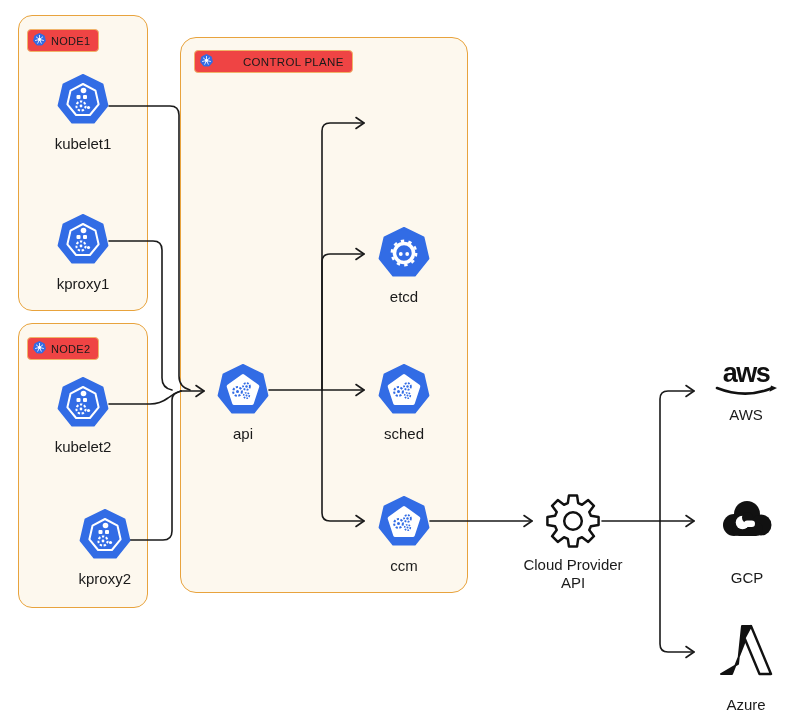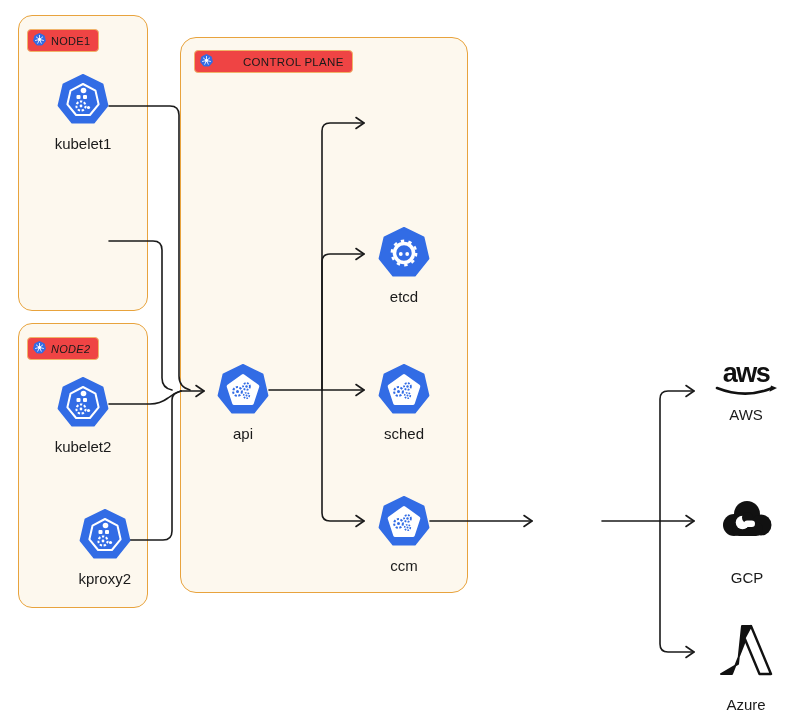--- a/index.html
+++ b/index.html
@@ -68,21 +68,21 @@
       <line x1="7" y1="7" x2="11.3" y2="8"></line>
             <line x1="7" y1="7" x2="8.9" y2="11"></line>
       <line x1="7" y1="7" x2="5.1" y2="11"></line>
             <line x1="7" y1="7" x2="2.7" y2="8"></line>
       <line x1="7" y1="7" x2="3.6" y2="4.3"></line>
     </g>
     <circle cx="7" cy="7" r="1.6" fill="#fff"></circle>
   </svg></span>
     <span>NODE1</span>
   </div>
-  <div class="pill" style="left:27px;top:337px;font-style:italic;">
+  <div class="pill" style="left:27px;top:337px;">
     <span><svg viewBox="0 0 14 14" width="13" height="13">
     <polygon points="7,0.5 12.1,3 13.4,8.5 9.9,12.9 4.1,12.9 0.6,8.5 1.9,3" fill="#326CE5" stroke="#326CE5" stroke-width="1" stroke-linejoin="round"></polygon>
     <g stroke="#fff" stroke-width="0.9" stroke-linecap="round">
       <line x1="7" y1="7" x2="7" y2="2.6"></line>
             <line x1="7" y1="7" x2="10.4" y2="4.3"></line>
       <line x1="7" y1="7" x2="11.3" y2="8"></line>
             <line x1="7" y1="7" x2="8.9" y2="11"></line>
       <line x1="7" y1="7" x2="5.1" y2="11"></line>
             <line x1="7" y1="7" x2="2.7" y2="8"></line>
       <line x1="7" y1="7" x2="3.6" y2="4.3"></line>
@@ -114,20 +114,33 @@
     <polygon points="26,10 38.5,16.7 41.6,30.3 32.9,41 19.1,41 10.4,30.3 13.5,16.7" fill="none" stroke="#fff" stroke-width="2" stroke-linejoin="round"></polygon>
     <circle cx="26.5" cy="16.5" r="2.8" fill="#fff"></circle>
     <rect x="19.5" y="21" width="4" height="4" rx="1" fill="#fff"></rect>
     <rect x="26" y="21" width="4" height="4" rx="1" fill="#fff"></rect>
     <circle cx="24" cy="32" r="4.6" fill="none" stroke="#fff" stroke-width="2" stroke-dasharray="2.4 1.6"></circle>
     <circle cx="24" cy="32" r="1.4" fill="#fff"></circle>
     <circle cx="31.5" cy="33.5" r="1.6" fill="#fff"></circle>
   </svg></span>
     <span class="lbl">kubelet1</span>
   </div>
+  <div class="node" style="left:35px;top:214px;">
+    <span><svg viewBox="0 0 52 52" width="52" height="52">
+    <polygon points="26,1 45.5,10.4 50.4,31.6 36.8,48.5 15.2,48.5 1.6,31.6 6.5,10.4" fill="#326CE5" stroke="#326CE5" stroke-width="2" stroke-linejoin="round"></polygon>
+    <polygon points="26,10 38.5,16.7 41.6,30.3 32.9,41 19.1,41 10.4,30.3 13.5,16.7" fill="none" stroke="#fff" stroke-width="2" stroke-linejoin="round"></polygon>
+    <circle cx="26.5" cy="16.5" r="2.8" fill="#fff"></circle>
+    <rect x="19.5" y="21" width="4" height="4" rx="1" fill="#fff"></rect>
+    <rect x="26" y="21" width="4" height="4" rx="1" fill="#fff"></rect>
+    <circle cx="24" cy="32" r="4.6" fill="none" stroke="#fff" stroke-width="2" stroke-dasharray="2.4 1.6"></circle>
+    <circle cx="24" cy="32" r="1.4" fill="#fff"></circle>
+    <circle cx="31.5" cy="33.5" r="1.6" fill="#fff"></circle>
+  </svg></span>
+    <span class="lbl">kproxy1</span>
+  </div>
   <div class="node" style="left:35px;top:377px;">
     <span><svg viewBox="0 0 52 52" width="52" height="52">
     <polygon points="26,1 45.5,10.4 50.4,31.6 36.8,48.5 15.2,48.5 1.6,31.6 6.5,10.4" fill="#326CE5" stroke="#326CE5" stroke-width="2" stroke-linejoin="round"></polygon>
     <polygon points="26,10 38.5,16.7 41.6,30.3 32.9,41 19.1,41 10.4,30.3 13.5,16.7" fill="none" stroke="#fff" stroke-width="2" stroke-linejoin="round"></polygon>
     <circle cx="26.5" cy="16.5" r="2.8" fill="#fff"></circle>
     <rect x="19.5" y="21" width="4" height="4" rx="1" fill="#fff"></rect>
     <rect x="26" y="21" width="4" height="4" rx="1" fill="#fff"></rect>
     <circle cx="24" cy="32" r="4.6" fill="none" stroke="#fff" stroke-width="2" stroke-dasharray="2.4 1.6"></circle>
     <circle cx="24" cy="32" r="1.4" fill="#fff"></circle>
     <circle cx="31.5" cy="33.5" r="1.6" fill="#fff"></circle>
@@ -191,20 +204,36 @@
     <circle cx="20.5" cy="27.5" r="4.4" fill="none" stroke="#326CE5" stroke-width="2" stroke-dasharray="2.2 1.5"></circle>
     <circle cx="20.5" cy="27.5" r="1.5" fill="#326CE5"></circle>
     <circle cx="29.5" cy="22.5" r="3.4" fill="none" stroke="#326CE5" stroke-width="1.8" stroke-dasharray="1.9 1.3"></circle>
     <circle cx="29.5" cy="22.5" r="1.2" fill="#326CE5"></circle>
     <circle cx="29.5" cy="31.5" r="2.8" fill="none" stroke="#326CE5" stroke-width="1.6" stroke-dasharray="1.6 1.2"></circle>
     <circle cx="29.5" cy="31.5" r="1" fill="#326CE5"></circle>
   </svg></span>
     <span class="lbl">ccm</span>
   </div>
 
+  <div class="node cloudapi" style="left:517px;top:492px;">
+    <span><svg viewBox="0 0 56 56" width="58" height="58">
+    <polygon fill="#fff" stroke="#111111" stroke-width="2.4" stroke-linejoin="round" points="
+      45.3,23.0 52.7,24.1 52.7,31.9 45.3,33.0
+      43.7,36.7 48.2,42.7 42.7,48.2 36.7,43.7
+      33.0,45.3 31.9,52.7 24.1,52.7 23.0,45.3
+      19.3,43.7 13.3,48.2 7.8,42.7 12.3,36.7
+      10.7,33.0 3.3,31.9 3.3,24.1 10.7,23.0
+      12.3,19.3 7.8,13.3 13.3,7.8 19.3,12.3
+      23.0,10.7 24.1,3.3 31.9,3.3 33.0,10.7
+      36.7,12.3 42.7,7.8 48.2,13.3 43.7,19.3"></polygon>
+    <circle cx="28" cy="28" r="8.5" fill="#fff" stroke="#111111" stroke-width="2.4"></circle>
+  </svg></span>
+    <span class="lbl">Cloud Provider</span>
+    <span class="lbl" style="margin-top:1px;">API</span>
+  </div>
 
   <div class="node provider" style="left:696px;top:360px;width:100px;">
     <span class="aws-word">aws</span>
     <svg class="aws-swoosh" width="64" height="13">
       <path d="M3,3 Q31,14 57,3.5" fill="none" stroke="#111" stroke-width="2.6" stroke-linecap="round"></path>
       <polygon points="57,0.5 63,3 55.5,6.8" fill="#111"></polygon>
     </svg>
     <span class="lbl" style="margin-top:8px;">AWS</span>
   </div>
 

